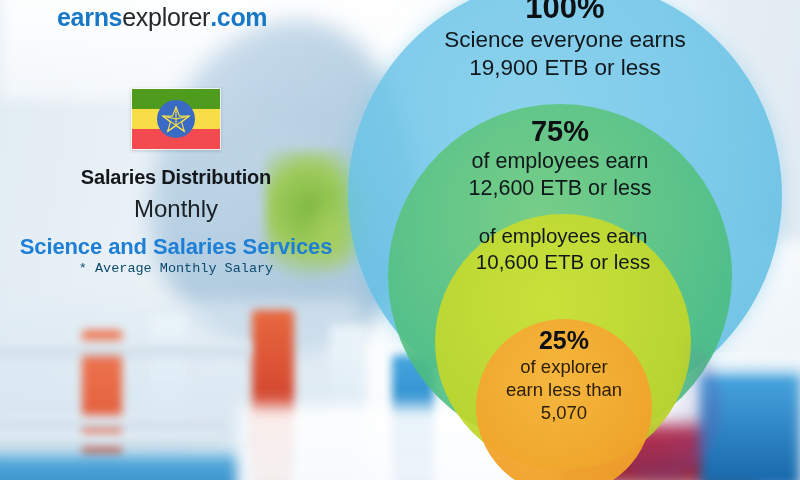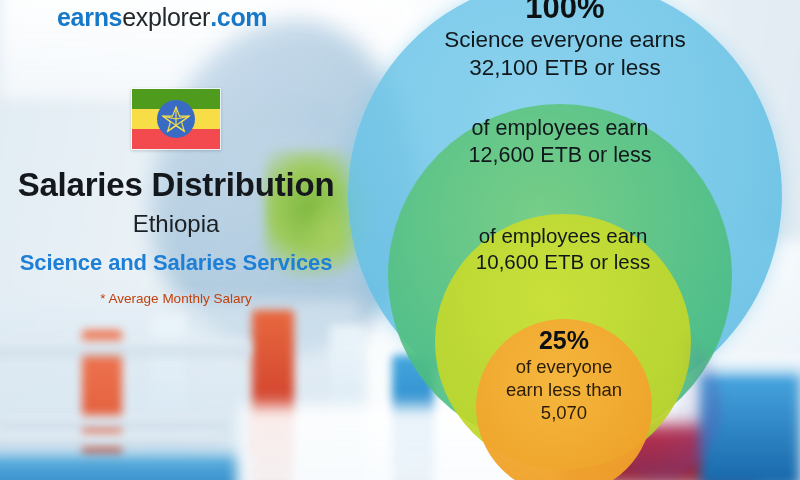--- a/index.html
+++ b/index.html
@@ -127,32 +127,32 @@
   #flag .y { top:33.33%; background:#f7dd46; }
   #flag .r { top:66.66%; background:#f24a4f; }
   #flag .disc {
     position:absolute; left:50%; top:50%; width:38px; height:38px;
     transform:translate(-50%,-50%); border-radius:50%;
     background:#3a6bc4;
   }
   #flag .star { position:absolute; left:50%; top:50%; transform:translate(-50%,-50%); }
 
   #title {
-    font-size:33px; font-weight:bold; color:#14181c;
+    font-size:20px; font-weight:bold; color:#14181c;
     letter-spacing:-.2px; line-height:1.18;
   }
   #country {
     font-size:24px; color:#1b2025; margin-top:5px; line-height:1.2;
   }
   #job {
     font-size:22px; font-weight:bold; color:#1e7fd6;
     margin-top:11px; line-height:1.22; letter-spacing:-.1px;
   }
   #note {
-    font-size:13.5px; color:#c2410c; margin-top:14px;
+    font-size:13.5px; color:#0c4a6e; font-family:Liberation Mono, monospace;
   }
 
   
   #circles { position:absolute; inset:0; z-index:6; }
   .circle {
     position:absolute; border-radius:50%;
     display:flex; flex-direction:column; align-items:center;
     text-align:center;
   }
   .pct { font-weight:bold; color:#0d1114; }
@@ -246,44 +246,45 @@
           <line x1="2.4" y1="16.2" x2="31.2" y2="36.4"></line>
           <line x1="37.6" y1="16.2" x2="8.8" y2="36.4"></line>
           <line x1="20" y1="20" x2="37.6" y2="16.2"></line>
           <line x1="20" y1="20" x2="2.4" y2="16.2"></line>
         </g>
       </svg>
     </div>
   </div>
 
   <div id="title">Salaries Distribution</div>
-  <div id="country">Ethiopia</div>
+  <div id="country">Monthly</div>
   <div id="job">Science and Salaries Services</div>
   <div id="note">* Average Monthly Salary</div>
 </div>
 
 <div id="circles">
 
   <div class="circle" id="c100">
     <div class="pct">100%</div>
     <div class="line">Science everyone earns</div>
-    <div class="line">32,100 ETB or less</div>
+    <div class="line">19,900 ETB or less</div>
   </div>
 
   <div class="circle" id="c75">
+    <div class="pct">75%</div>
     <div class="line">of employees earn</div>
     <div class="line">12,600 ETB or less</div>
   </div>
 
   <div class="circle" id="c50">
     <div class="line">of employees earn</div>
     <div class="line">10,600 ETB or less</div>
   </div>
 
   <div class="fan fan-purple"></div>
 
   <div class="circle" id="c25">
     <div class="pct">25%</div>
-    <div class="line">of everyone</div>
+    <div class="line">of explorer</div>
     <div class="line">earn less than</div>
     <div class="line">5,070</div>
   </div>
 </div>
 
 </body></html>

